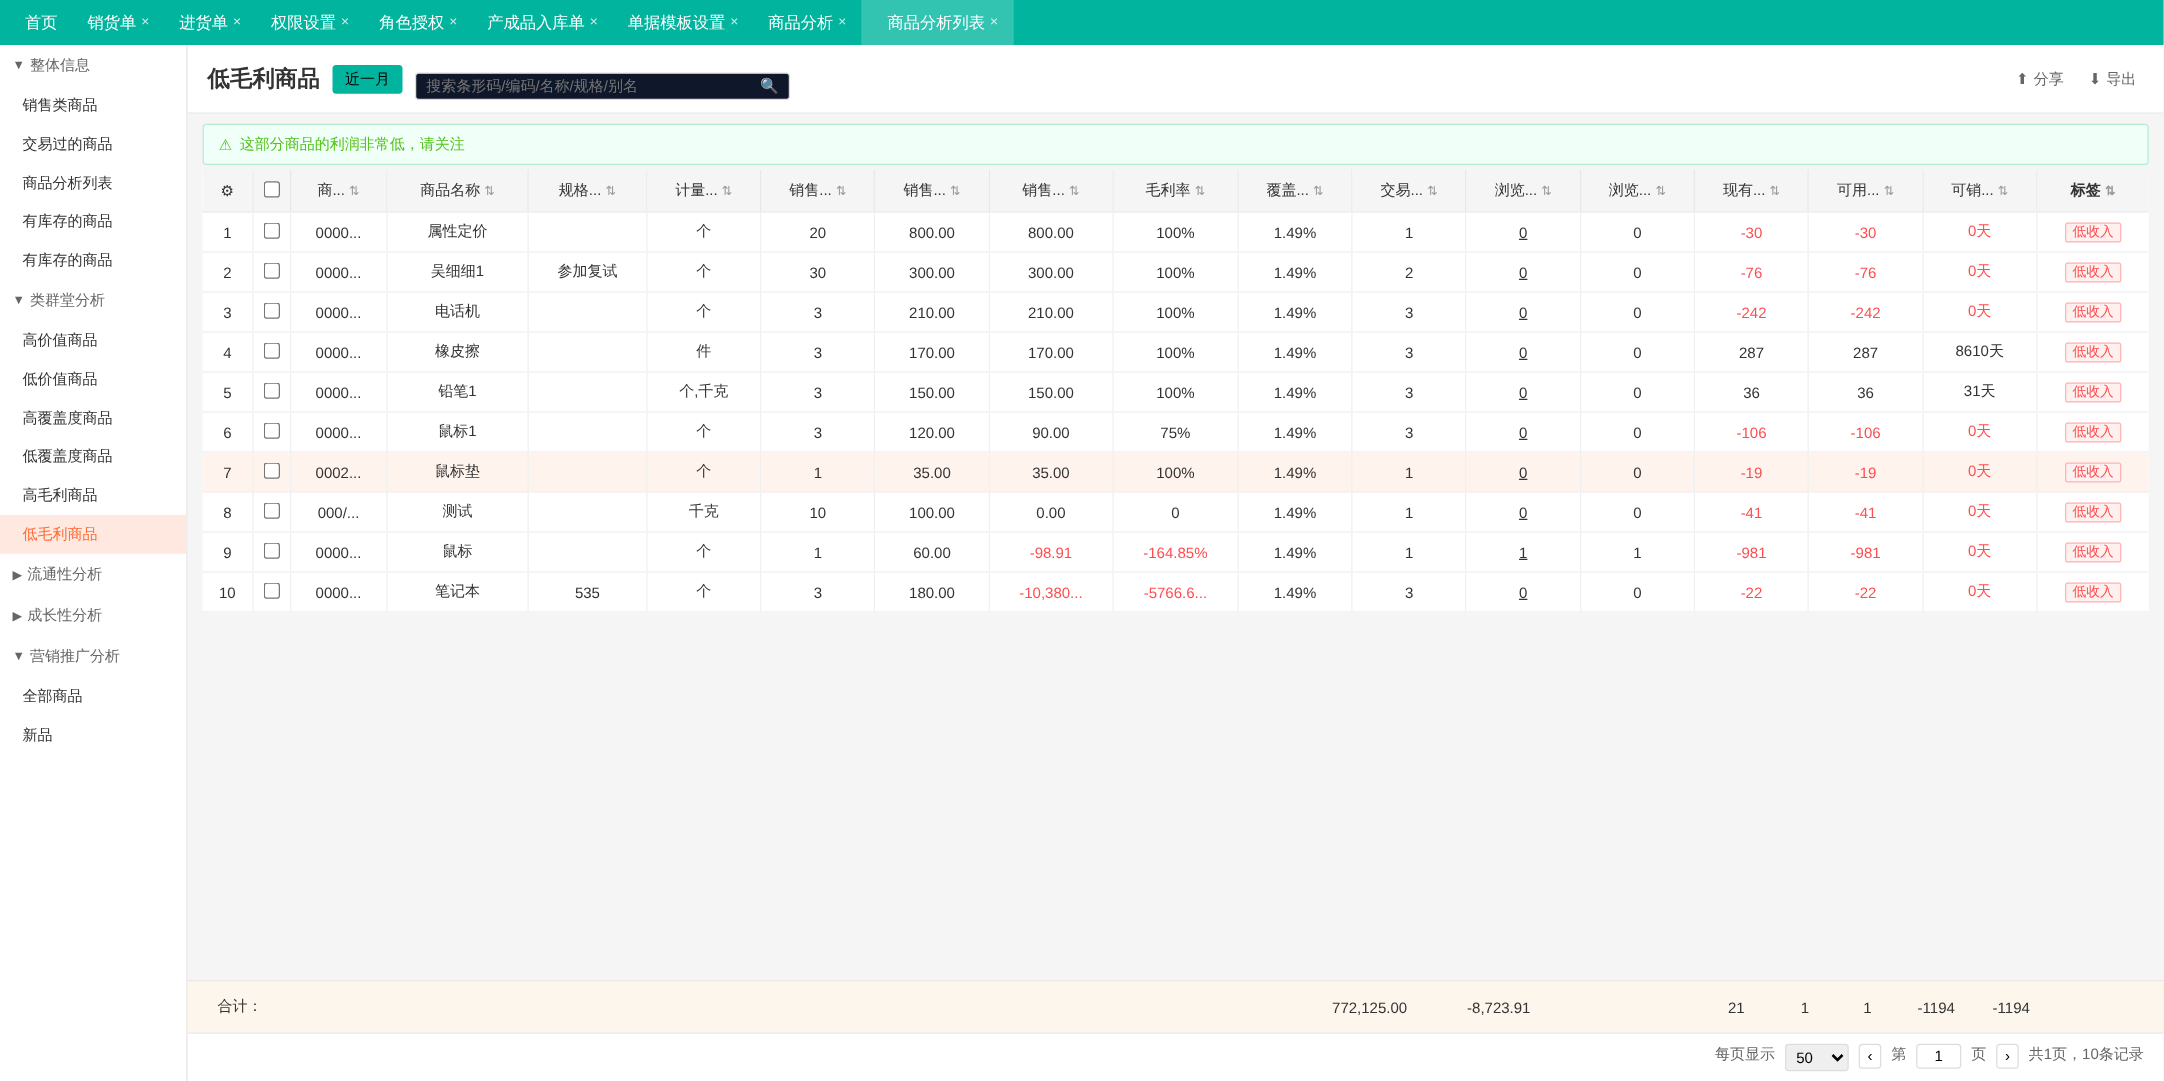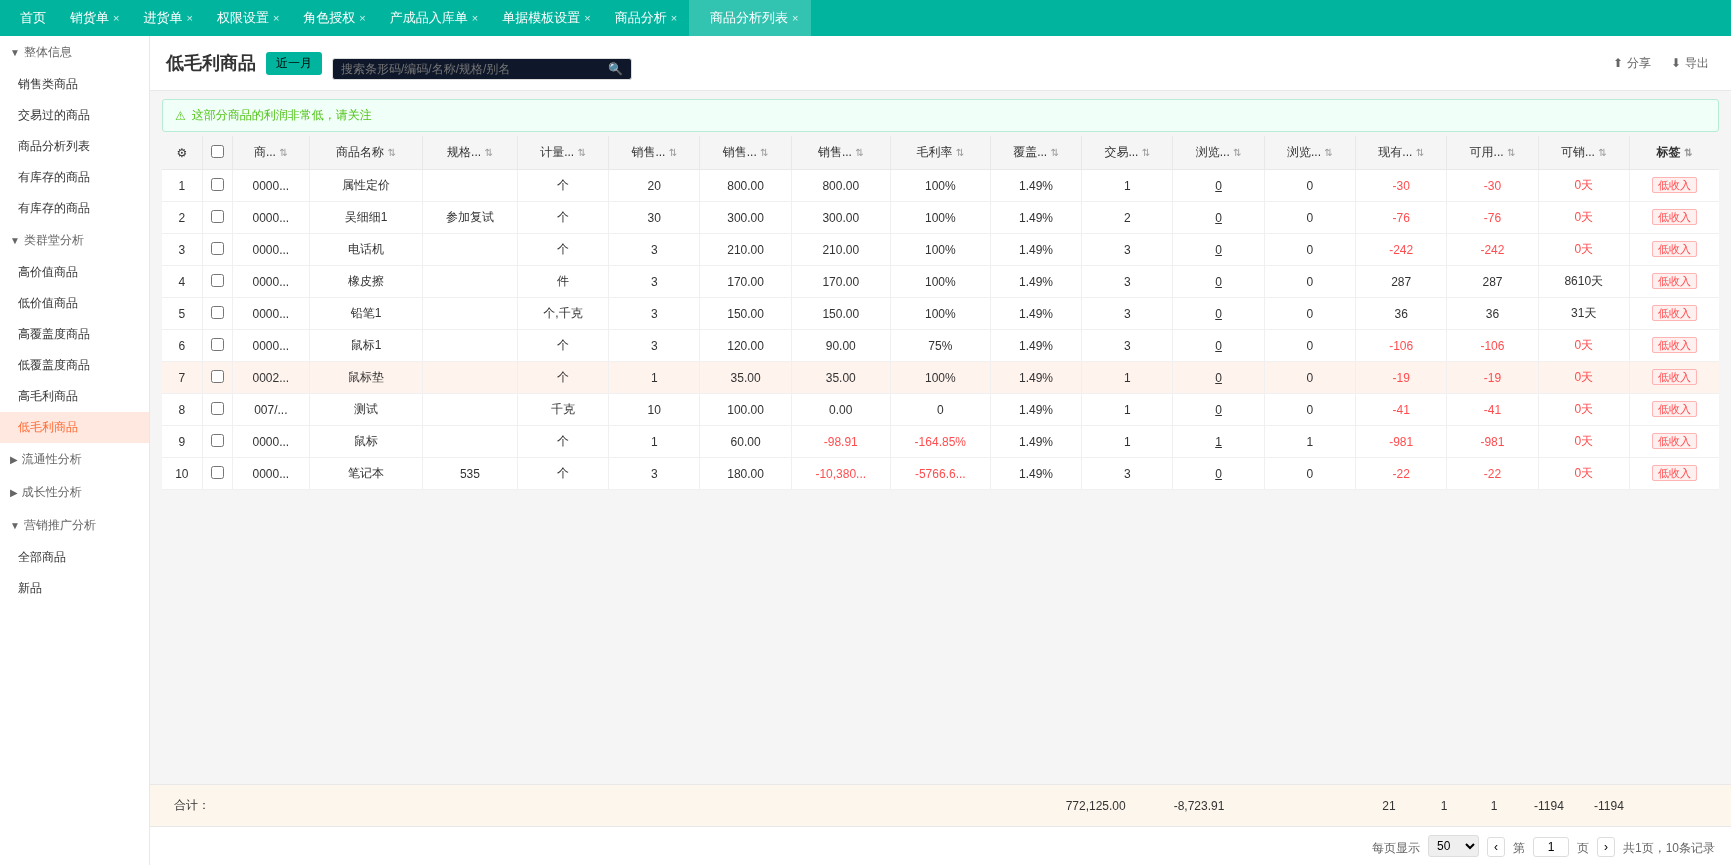--- a/index.html
+++ b/index.html
@@ -201,21 +201,21 @@
       align-items: center;
       font-size: 12px;
     }
 
     
     .pagination-bar {
       background: #fff;
       border-top: 1px solid #e8e8e8;
       padding: 8px 16px;
       display: flex;
-      align-items: flex-end;
+      align-items: flex-start;
       justify-content: flex-end;
       gap: 8px;
       font-size: 12px;
       color: #666;
     }
     .pagination-bar select {
       border: 1px solid #ddd;
       border-radius: 3px;
       padding: 2px 4px;
       font-size: 12px;
@@ -508,21 +508,21 @@
       <td class="underline">0</td>
       <td>0</td>
       <td class="text-red">-19</td>
       <td class="text-red">-19</td>
       <td class="text-red">0天</td>
       <td><span class="tag-badge">低收入</span></td>
     </tr>
             <tr>
       <td>8</td>
       <td class="checkbox-cell"><input type="checkbox" style=""></td>
-      <td>007/...</td>
+      <td>000/...</td>
       <td>测试</td>
       <td></td>
       <td>千克</td>
       <td>10</td>
       <td>100.00</td>
       <td class="">0.00</td>
       <td class="">0</td>
       <td>1.49%</td>
       <td>1</td>
       <td class="underline">0</td>

